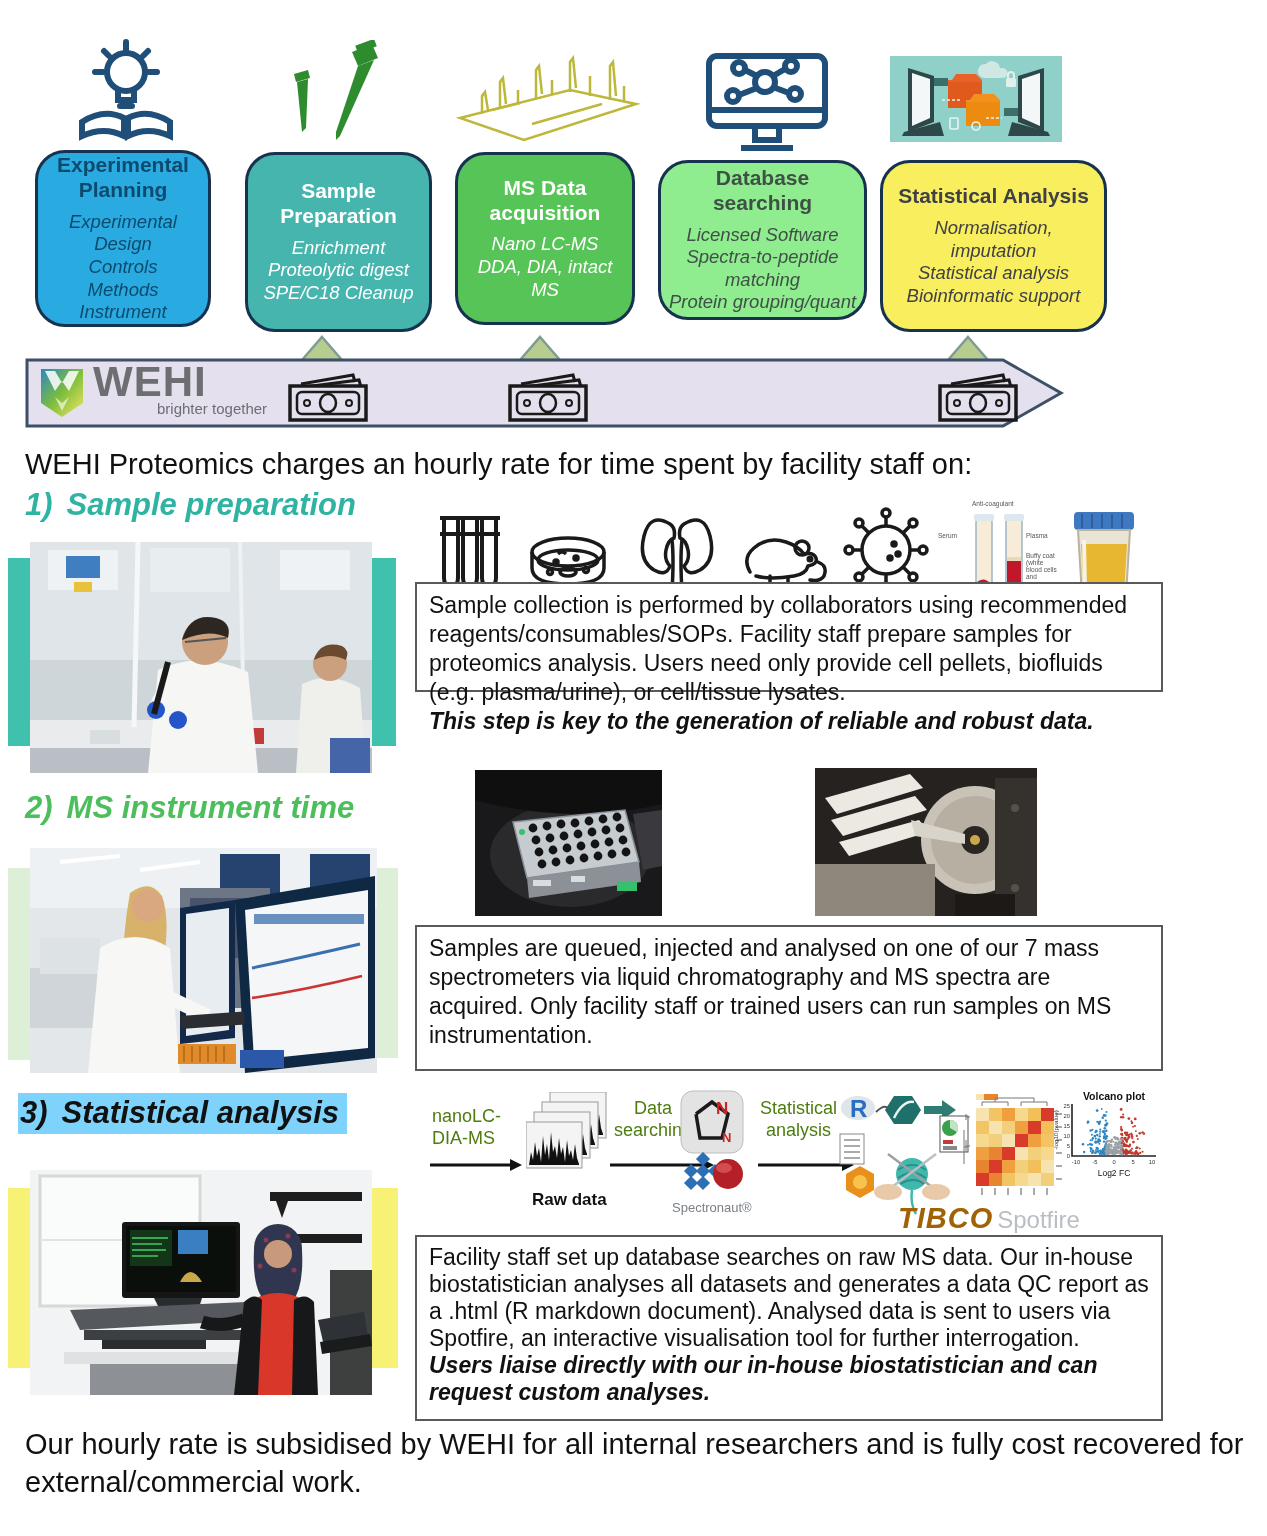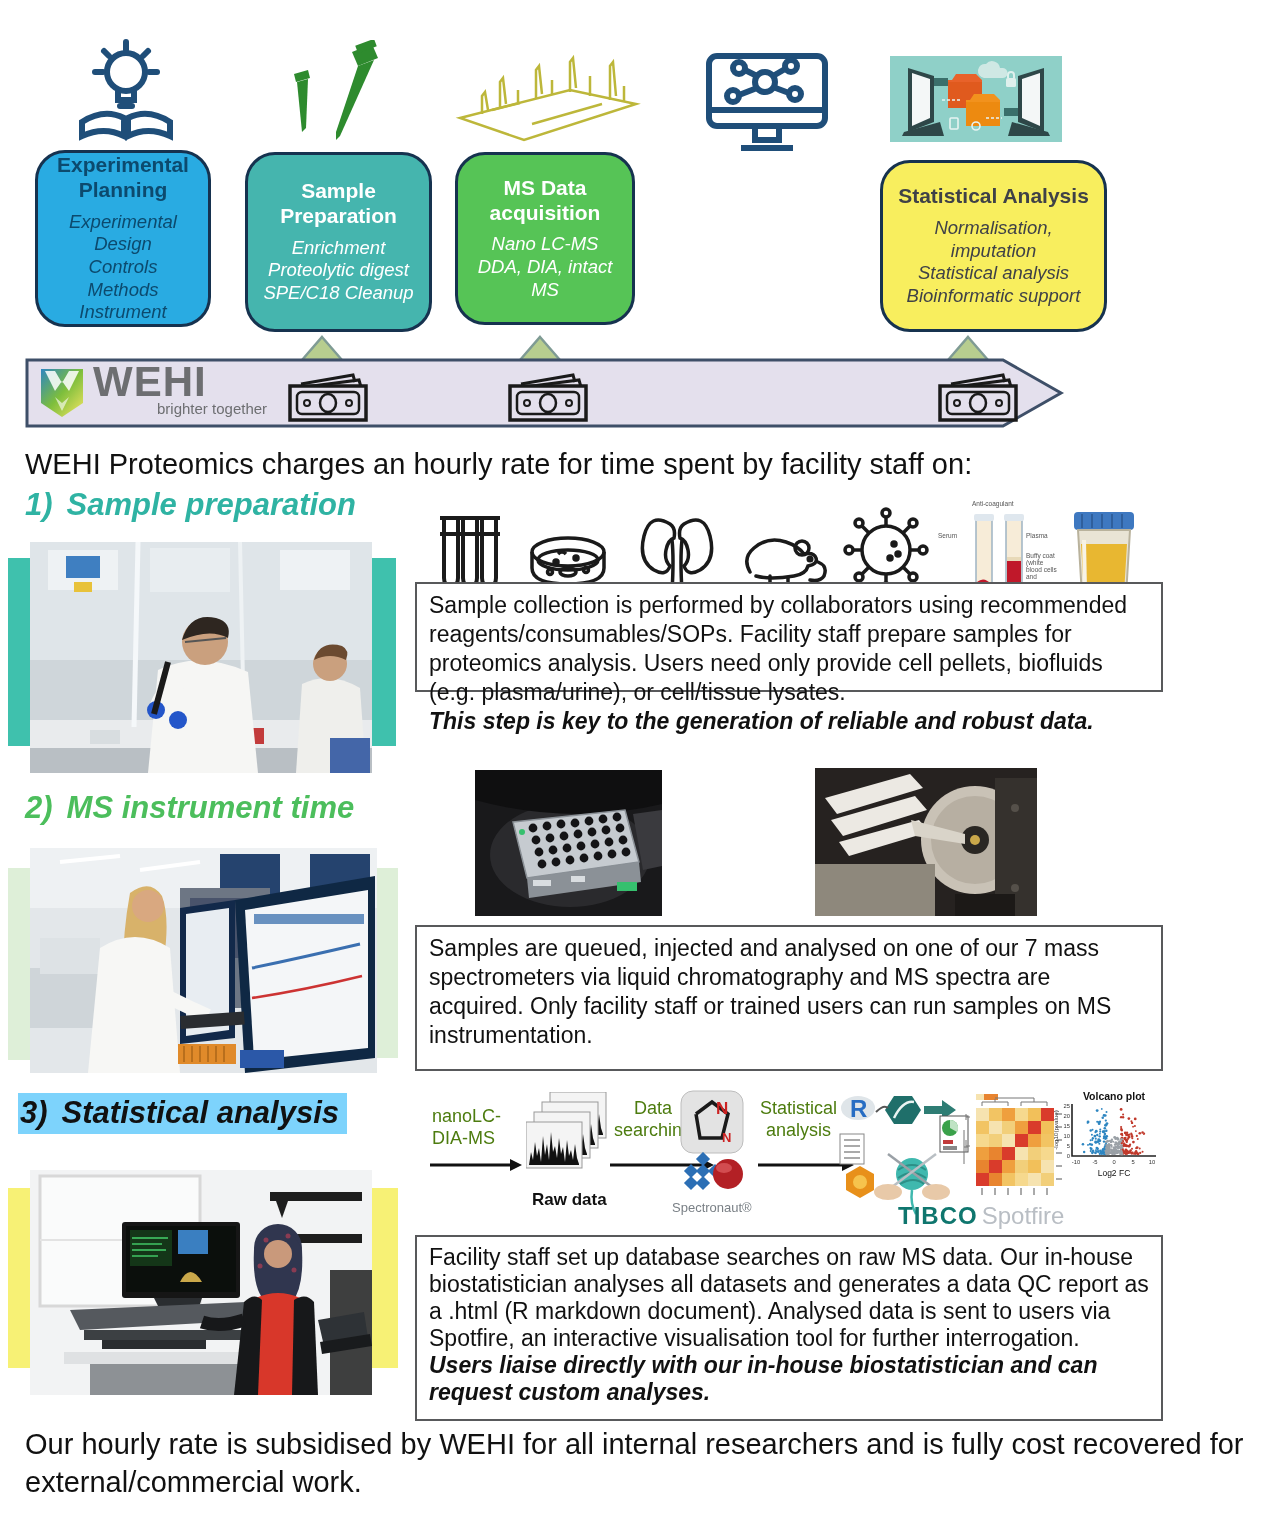--- a/index.html
+++ b/index.html
@@ -24,21 +24,21 @@
   .txtbox{position:absolute;border:2px solid #58595b;background:#fff;box-sizing:border-box;
           padding:7px 12px;font-size:23px;}
   .txtbox .body{line-height:29px;}
   .txtbox .emph{line-height:29px;font-weight:bold;font-style:italic;}
   .txtbox3 .body,.txtbox3 .emph{line-height:26.5px;}
   .footer{left:25px;top:1425px;width:1225px;font-size:29px;line-height:38px;}
   
   .diag-label{font-size:18px;color:#4d7c0f;line-height:1.2;}
   .raw-label{font-weight:bold;font-size:17px;color:#111;text-align:right;}
   .spectronaut{font-size:13px;color:#7a8086;}
-  .tibco{font-size:24px;color:#0f766e;font-weight:bold;letter-spacing:1px;}
+  .tibco{font-size:29px;color:#a16207;font-weight:bold;letter-spacing:1px;font-style:italic;}
   .spotfire{font-size:24px;color:#b9bec4;font-weight:normal;}
   .blood-lab{position:absolute;font-size:6.5px;color:#555;line-height:1.1;}
   #heatmap-grid{position:absolute;left:14px;top:16px;width:78px;height:78px;
                 display:grid;grid-template-columns:repeat(6,1fr);grid-template-rows:repeat(6,1fr);}
   .hl{background:#7dd3fc;padding:2px 8px 4px 2px;}
 </style>
 </head>
 <body>
 
 <div id="page">
@@ -167,20 +167,28 @@
       <div class="step-line">Enrichment</div>
       <div class="step-line">Proteolytic digest</div>
       <div class="step-line">SPE/C18 Cleanup</div>
     </div>
   </div>
   <div class="step-box box3">
     <div class="step-title">MS Data acquisition</div>
     <div>
       <div class="step-line">Nano LC-MS</div>
       <div class="step-line">DDA, DIA, intact MS</div>
+    </div>
+  </div>
+  <div class="step-box box4">
+    <div class="step-title">Database searching</div>
+    <div>
+      <div class="step-line">Licensed Software</div>
+      <div class="step-line">Spectra-to-peptide matching</div>
+      <div class="step-line">Protein grouping/quant</div>
     </div>
   </div>
   <div class="step-box box5">
     <div class="step-title">Statistical Analysis</div>
     <div>
       <div class="step-line">Normalisation,</div>
       <div class="step-line">imputation</div>
       <div class="step-line">Statistical analysis</div>
       <div class="step-line">Bioinformatic support</div>
     </div>

